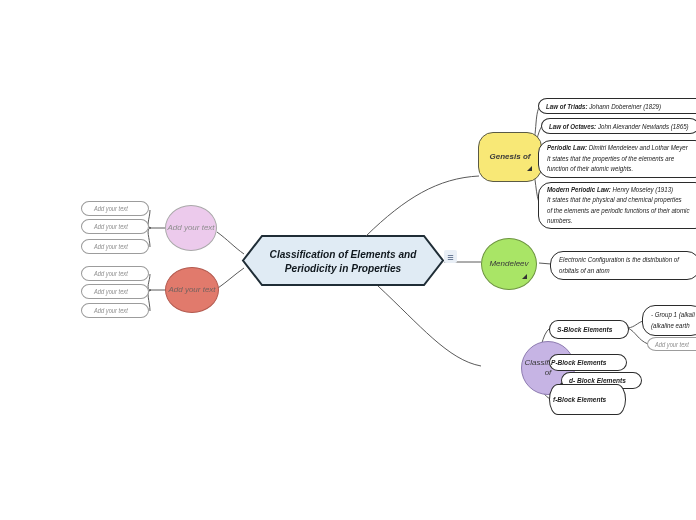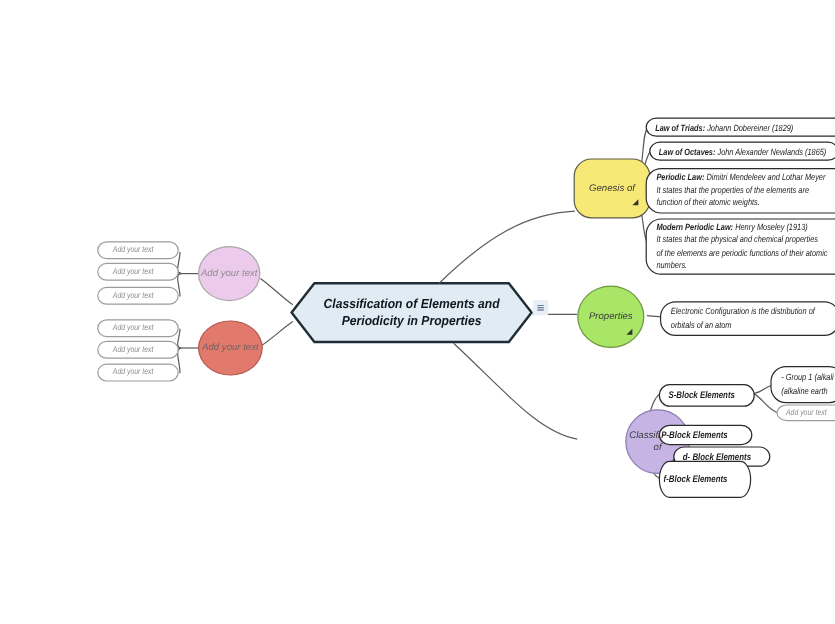--- a/index.html
+++ b/index.html
@@ -109,21 +109,21 @@
   <div class="leftbox" style="left:81px;top:266px;">
     <span class="squish">Add your text</span>
   </div>
   <div class="leftbox" style="left:81px;top:284px;">
     <span class="squish">Add your text</span>
   </div>
   <div class="leftbox" style="left:81px;top:303px;">
     <span class="squish">Add your text</span>
   </div>
 
-  <div class="bnode" style="left:478px;top:132px;width:64px;height:50px;background:#f8e876;border:1px solid #5a5a46;border-radius:15px;">
+  <div class="bnode" style="left:478px;top:132px;width:64px;height:50px;background:#f8e876;border:1px solid #5a5a46;border-radius:15px;font-weight:bold;">
     <span>Genesis of</span>
     <span class="tri"></span>
   </div>
 
   <div class="callout pill" style="left:538px;top:98px;width:168px;height:16px;">
     <span class="squish"><span class="bold">Law of Triads:</span><span> Johann Dobereiner (1829)</span></span>
   </div>
   <div class="callout pill" style="left:541px;top:118px;width:158px;height:16px;">
     <span class="squish"><span class="bold">Law of Octaves:</span><span> John Alexander Newlands (1865)</span></span>
   </div>
@@ -133,21 +133,21 @@
     <span class="line squish">function of their atomic weights.</span>
   </div>
   <div class="callout multi" style="left:538px;top:182px;width:170px;height:47px;">
     <span class="line squish"><span class="bold">Modern Periodic Law:</span><span> Henry Moseley (1913)</span></span>
     <span class="line squish">It states that the physical and chemical properties</span>
     <span class="line squish">of the elements are periodic functions of their atomic</span>
     <span class="line squish">numbers.</span>
   </div>
 
   <div class="bnode round" style="left:481px;top:238px;width:56px;height:52px;background:#a9e566;border:1px solid #6d9440;">
-    <span>Properties</span>
+    <span>Mendeleev</span>
     <span class="tri"></span>
   </div>
   <div class="callout multi" style="left:550px;top:251px;width:150px;height:29px;">
     <span class="line squish">Electronic Configuration is the distribution of</span>
     <span class="line squish">orbitals of an atom</span>
   </div>
 
   <div class="bnode round" style="left:481px;top:341px;width:54px;height:54px;background:#c6b4e4;border:1px solid #8d7bb0;margin-left:40px;">
     <span>Classification of</span>
     <span class="tri"></span>

